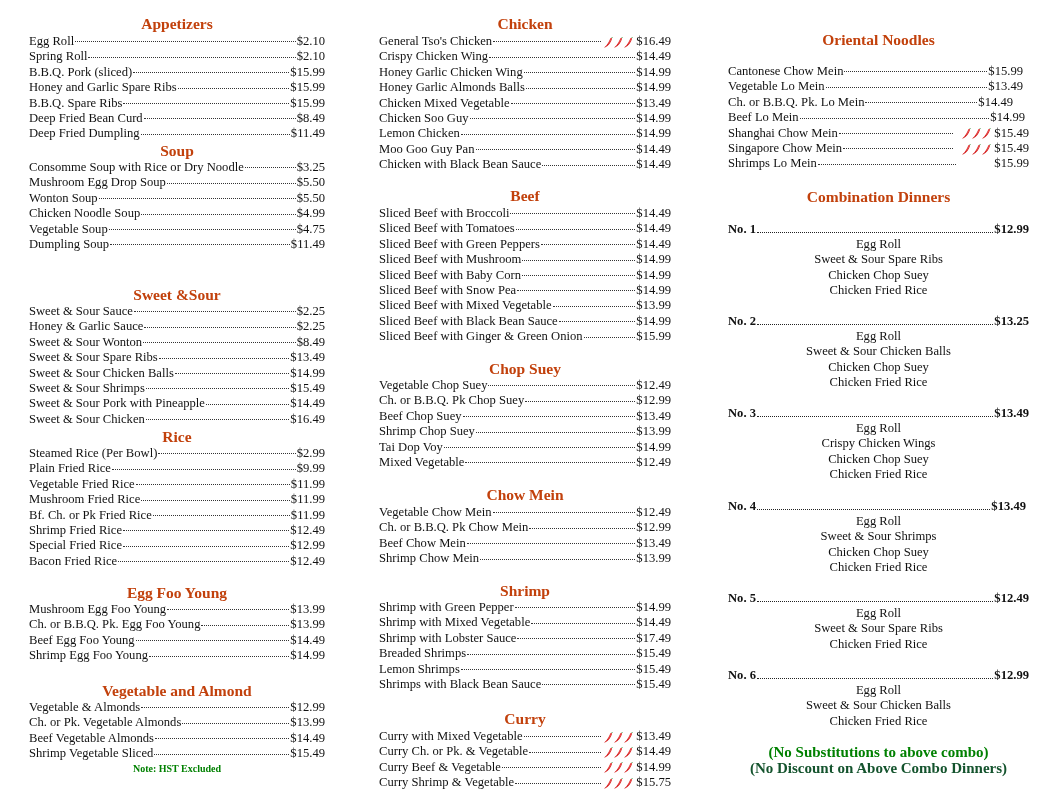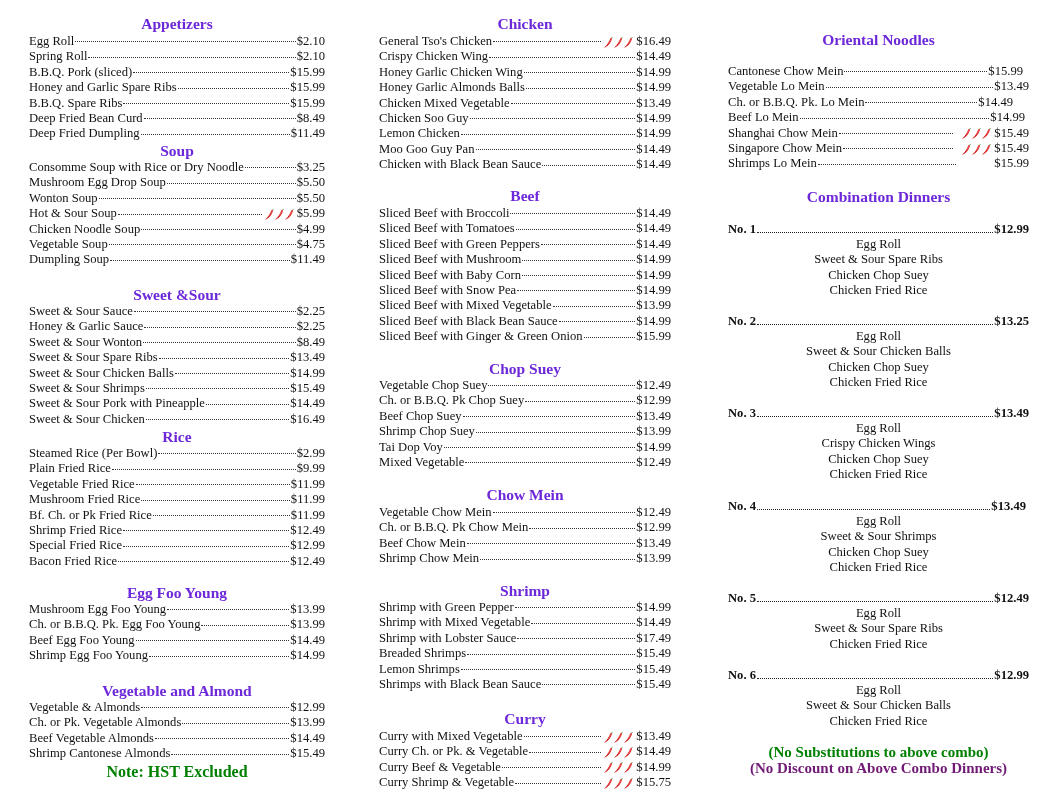--- a/index.html
+++ b/index.html
@@ -2,39 +2,39 @@
 <html><head>
 <meta charset="utf-8">
 <style>
   html, body { margin: 0; padding: 0; background: #ffffff; }
   body { width: 1049px; height: 808px; position: relative; overflow: hidden;
          font-family: "Liberation Serif", "DejaVu Serif", serif; color: #111; }
   .col { position: absolute; top: 0; }
   .col1 { left: 29px; width: 296px; }
   .col2 { left: 379px; width: 292px; }
   .col3 { left: 728px; width: 301px; }
-  .sec-title { color: #6d28d9; font-weight: bold; font-size: 15.5px; text-align: center;
+  .sec-title { color: #c2410c; font-weight: bold; font-size: 15.5px; text-align: center;
                line-height: 18px; position: absolute; left: 0; right: 0; }
   .items { position: absolute; left: 0; right: 0; }
   .row { display: flex; align-items: baseline; height: 15.4px; line-height: 15.4px;
          font-size: 12.6px; white-space: nowrap; }
   .row .name { flex: 0 0 auto; }
   .row .dots { flex: 1 1 auto; overflow: hidden; margin: 0 1px; position: relative; top: -3px;
                border-bottom: 1.3px dotted #333; height: 1px; align-self: flex-end; margin-bottom: 4px; }
   .row .price { flex: 0 0 auto; }
   .peppers { flex: 0 0 auto; display: inline-flex; gap: 1px; margin: 0 3px 0 2px; align-self: center; }
   .pepper { display: inline-block; width: 9px; height: 12px; }
   .combo-head { display: flex; align-items: baseline; font-weight: bold; font-size: 12.6px;
                 height: 16px; line-height: 16px; }
   .combo-head .dots { flex: 1 1 auto; border-bottom: 1.6px dotted #222; height: 1px;
                       align-self: flex-end; margin: 0 1px 4px 1px; }
   .combo-line { text-align: center; font-size: 12.6px; line-height: 15.4px; height: 15.4px; }
   .combo { position: absolute; left: 0; right: 0; }
   .note-green { color: #008000; font-weight: bold; text-align: center; position: absolute; left: 0; right: 0; }
-  .note-red { color: #701a75; font-weight: bold; text-align: center; position: absolute; left: 0; right: 0; }
+  .note-red { color: #14532d; font-weight: bold; text-align: center; position: absolute; left: 0; right: 0; }
 </style>
 </head>
 <body>
 
 <svg width="0" height="0" style="position:absolute">
   <defs>
     <symbol id="pep" viewBox="0 0 9 12">
       <path d="M7.6 1.2 C8.4 0.6 8.9 1.2 8.4 1.8 L7.8 2.4 Z" fill="#2e8b2e"></path>
       <path d="M6.4 2.2 C7.4 1.6 8.4 2.4 7.8 3.4 C6.8 6.2 4.6 9.6 1.0 11.6 C0.4 11.9 0.2 11.4 0.7 11.0 C3.4 8.6 5.0 5.6 6.4 2.2 Z" fill="#d41a1a"></path>
       <path d="M6.3 2.6 C6.8 2.2 7.3 2.5 7.0 3.2 C6.2 5.0 5.2 6.6 4.2 7.6" stroke="#ff8c8c" stroke-width="0.6" fill="none"></path>
@@ -94,36 +94,20 @@
         <span class="name">Mushroom Egg Drop Soup</span>
         <span class="dots"></span>
         <span class="price">$5.50</span>
       </div>
     <div class="row">
         <span class="name">Wonton Soup</span>
         <span class="dots"></span>
         <span class="price">$5.50</span>
       </div>
     <div class="row">
-        <span class="name">Hot &amp; Sour Soup</span>
-        <span class="dots"></span>
-        <span class="peppers">
-          <svg class="pepper">
-            <use href="#pep"></use>
-          </svg>
-          <svg class="pepper">
-            <use href="#pep"></use>
-          </svg>
-          <svg class="pepper">
-            <use href="#pep"></use>
-          </svg>
-        </span>
-        <span class="price">$5.99</span>
-      </div>
-    <div class="row">
         <span class="name">Chicken Noodle Soup</span>
         <span class="dots"></span>
         <span class="price">$4.99</span>
       </div>
     <div class="row">
         <span class="name">Vegetable Soup</span>
         <span class="dots"></span>
         <span class="price">$4.75</span>
       </div>
     <div class="row">
@@ -256,26 +240,26 @@
         <span class="name">Ch. or Pk. Vegetable Almonds</span>
         <span class="dots"></span>
         <span class="price">$13.99</span>
       </div>
     <div class="row">
         <span class="name">Beef  Vegetable Almonds</span>
         <span class="dots"></span>
         <span class="price">$14.49</span>
       </div>
     <div class="row">
-        <span class="name">Shrimp Cantonese Almonds</span>
+        <span class="name">Shrimp Vegetable Sliced</span>
         <span class="dots"></span>
         <span class="price">$15.49</span>
       </div>
   </div>
-  <div class="note-green" style="top:763px; font-size:16px;">Note: HST Excluded</div>
+  <div class="note-green" style="top:763px; font-size:10px;">Note: HST Excluded</div>
 </div>
 
 <div class="col col2">
 
   <div class="sec-title" style="top:15px">Chicken</div>
   <div class="items" style="top:34px">
     <div class="row">
         <span class="name">General Tso's Chicken</span>
         <span class="dots"></span>
         <span class="peppers">
@@ -545,21 +529,21 @@
 
 <div class="col col3">
 
   <div class="sec-title" style="top:31px">Oriental Noodles</div>
   <div class="items" style="top:64px">
     <div class="row" style="margin-right:6px">
         <span class="name">Cantonese Chow Mein</span>
         <span class="dots"></span>
         <span class="price">$15.99</span>
       </div>
-    <div class="row" style="margin-right:0">
+    <div class="row" style="margin-right:6px">
         <span class="name">Vegetable Lo Mein</span>
         <span class="dots"></span>
         <span class="price">$13.49</span>
       </div>
     <div class="row" style="margin-right:16px">
         <span class="name">Ch. or B.B.Q. Pk. Lo Mein</span>
         <span class="dots"></span>
         <span class="price">$14.49</span>
       </div>
     <div class="row" style="margin-right:4px">

